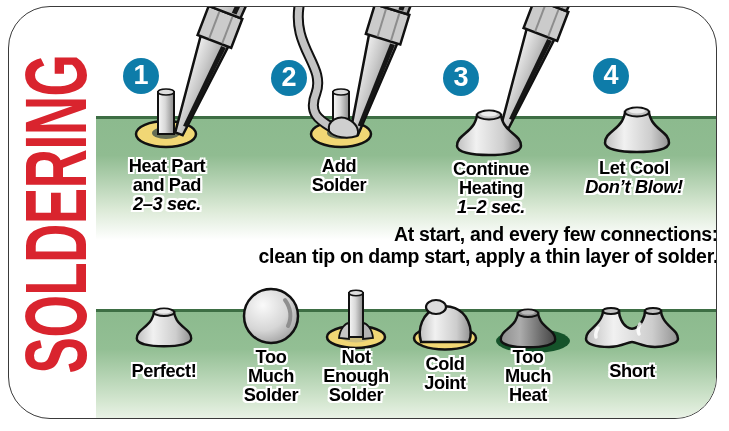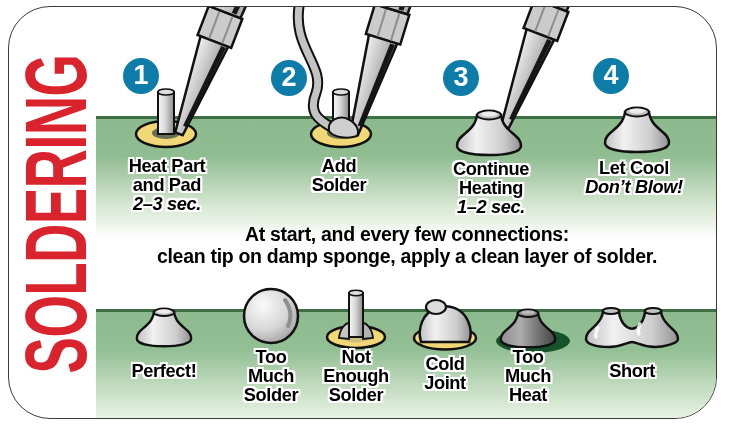--- a/index.html
+++ b/index.html
@@ -37,21 +37,21 @@
     position:absolute;text-align:center;color:#000;font-weight:bold;
     font-size:19px;line-height:19px;letter-spacing:-0.4px;transform:scaleX(0.96);
     text-shadow:-2px -2px 0 #fff,2px -2px 0 #fff,-2px 2px 0 #fff,2px 2px 0 #fff,0 -2px 0 #fff,0 2px 0 #fff,-2px 0 0 #fff,2px 0 0 #fff;
   }
   .note{font-style:italic;display:block;}
   .s1{left:88px;top:149px;width:140px}
   .s2{left:260px;top:149px;width:140px}
   .s3{left:412px;top:152px;width:140px}
   .s4{left:555px;top:151px;width:140px}
   .instr{
-    position:absolute;left:87px;top:216px;width:622px;text-align:center;
+    position:absolute;left:87px;top:216px;width:622px;text-align:right;
     font-weight:bold;font-size:19.5px;line-height:22px;color:#000;letter-spacing:-0.3px;
   }
   .r1{left:90px;top:354px;width:130px}
   .r2{left:197px;top:340px;width:130px}
   .r3{left:282px;top:340px;width:130px}
   .r4{left:371px;top:347px;width:130px}
   .r5{left:454px;top:340px;width:130px}
   .r6{left:558px;top:354px;width:130px}
   .lab div{display:block;}
 </style>
@@ -205,21 +205,21 @@
     <div>Heating</div>
     <span class="note">1–2 sec.</span>
   </div>
   <div class="lab s4">
     <div>Let Cool</div>
     <span class="note">Don’t Blow!</span>
   </div>
 
   <div class="instr">
     <div>At start, and every few connections:</div>
-    <div>clean tip on damp sponge, apply a clean layer of solder.</div>
+    <div>clean tip on damp start, apply a thin layer of solder.</div>
   </div>
 
   <div class="lab r1">
     <div>Perfect!</div>
   </div>
   <div class="lab r2">
     <div>Too</div>
     <div>Much</div>
     <div>Solder</div>
   </div>

